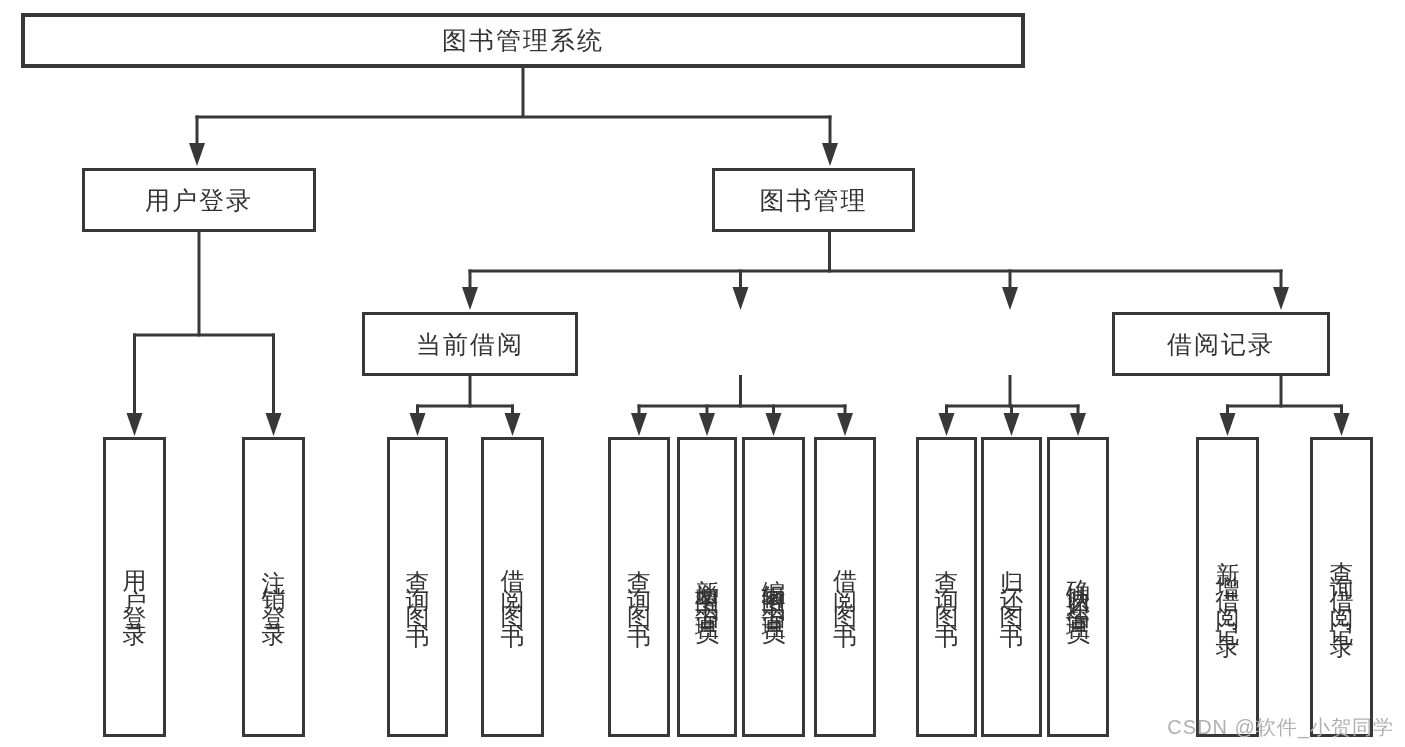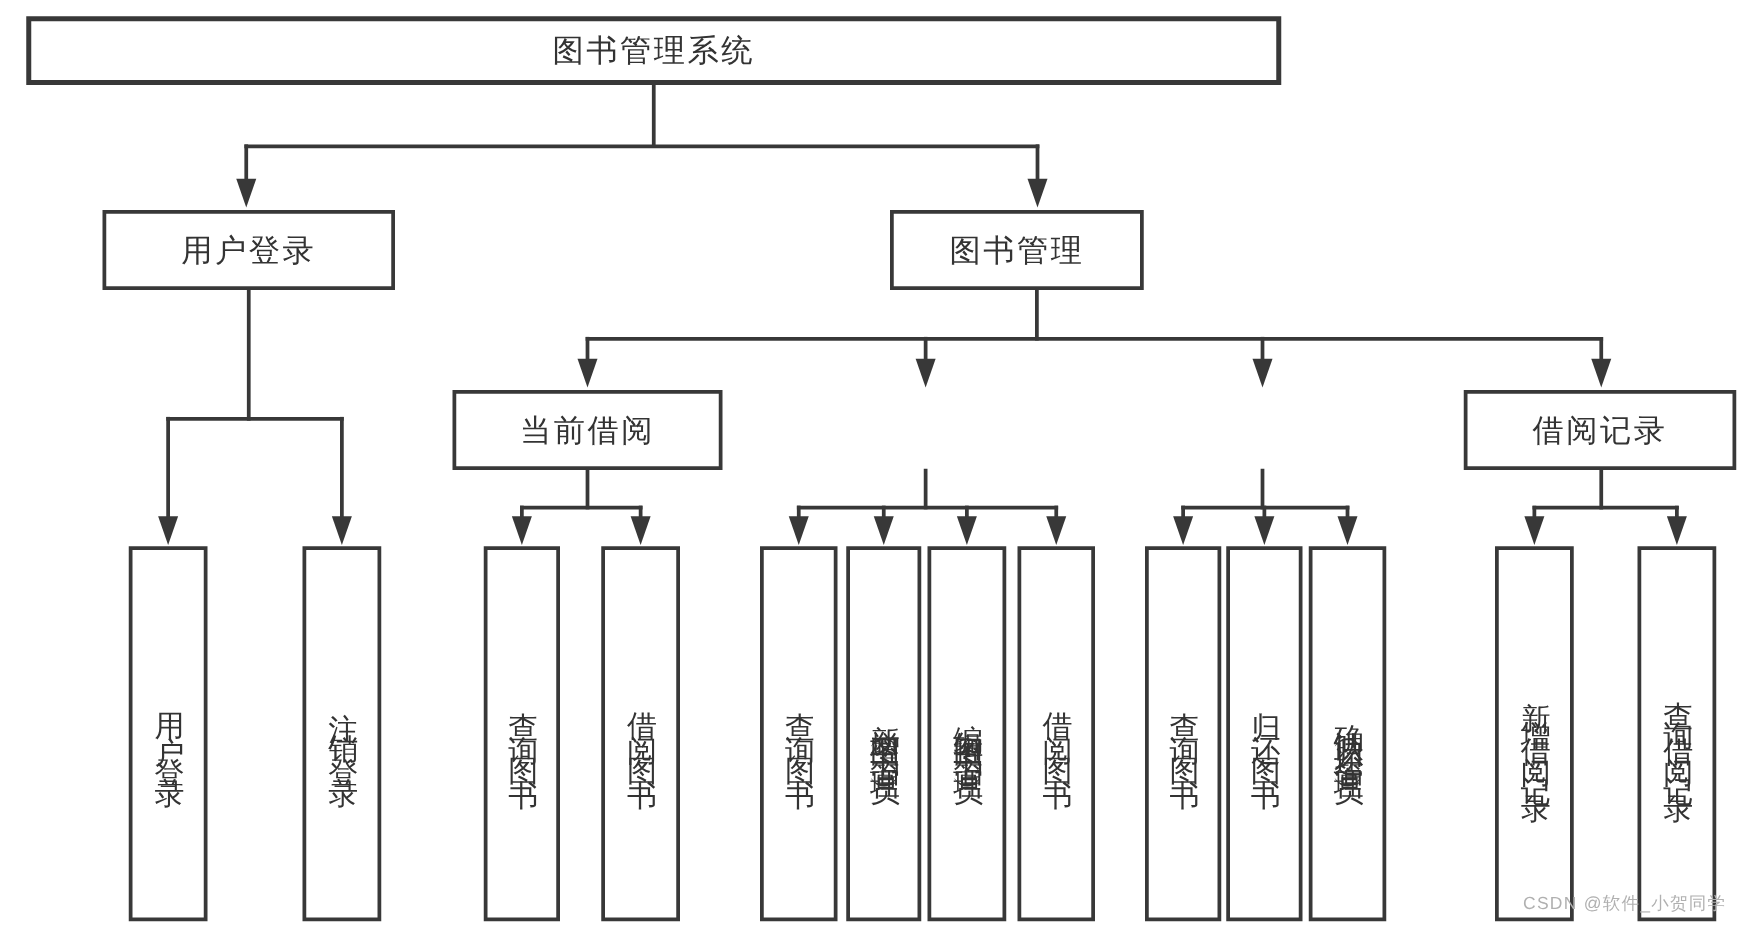--- a/index.html
+++ b/index.html
@@ -37,22 +37,22 @@
     text-orientation:mixed;
     font-size:24px;
     line-height:1;
     white-space:nowrap;
   }
   .ls-s{letter-spacing:18px;}
   .ls-m{letter-spacing:15px;}
   .ls-l{letter-spacing:6px;}
   .watermark{
     position:absolute;
-    right:24px;top:714px;
-    font-size:14px;
+    right:11px;top:714px;
+    font-size:20px;
     color:var(--watermark);
     letter-spacing:1px;
     white-space:nowrap;
     z-index:5;
   }
 </style>
 </head>
 <body>
 
 <div class="canvas">
@@ -130,21 +130,21 @@
   <div class="box h" style="left:82px;top:168px;width:234px;height:64px">
     <span>用户登录</span>
   </div>
   <div class="box h" style="left:712px;top:168px;width:203px;height:64px">
     <span>图书管理</span>
   </div>
 
   <div class="box h" style="left:362px;top:312px;width:216px;height:64px">
     <span>当前借阅</span>
   </div>
-  <div class="box h" style="left:1171px;top:312px;width:218px;height:64px">
+  <div class="box h" style="left:1112px;top:312px;width:218px;height:64px">
     <span>借阅记录</span>
   </div>
 
   <div class="box v" style="left:103px;top:437px">
     <span class="vtext ls-s">用户登录</span>
   </div>
   <div class="box v" style="left:242px;top:437px">
     <span class="vtext ls-s">注销登录</span>
   </div>
 

